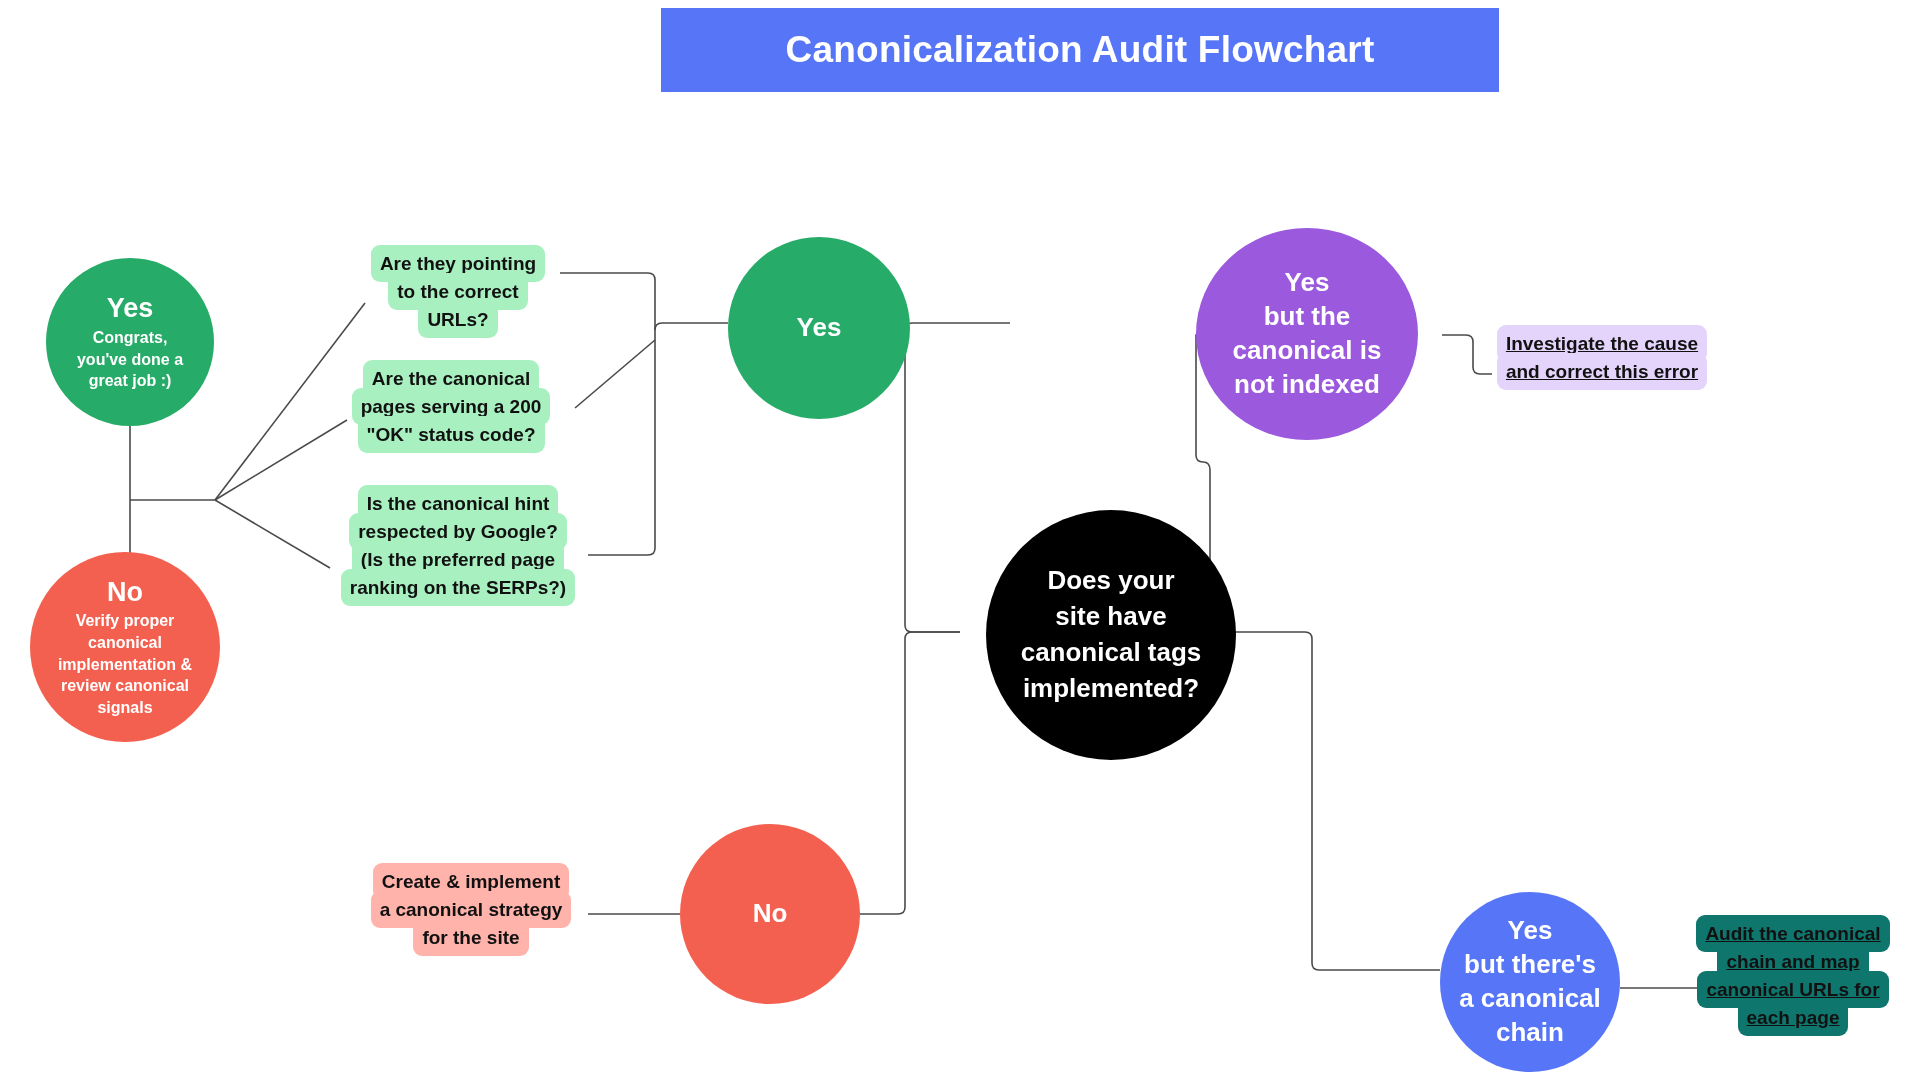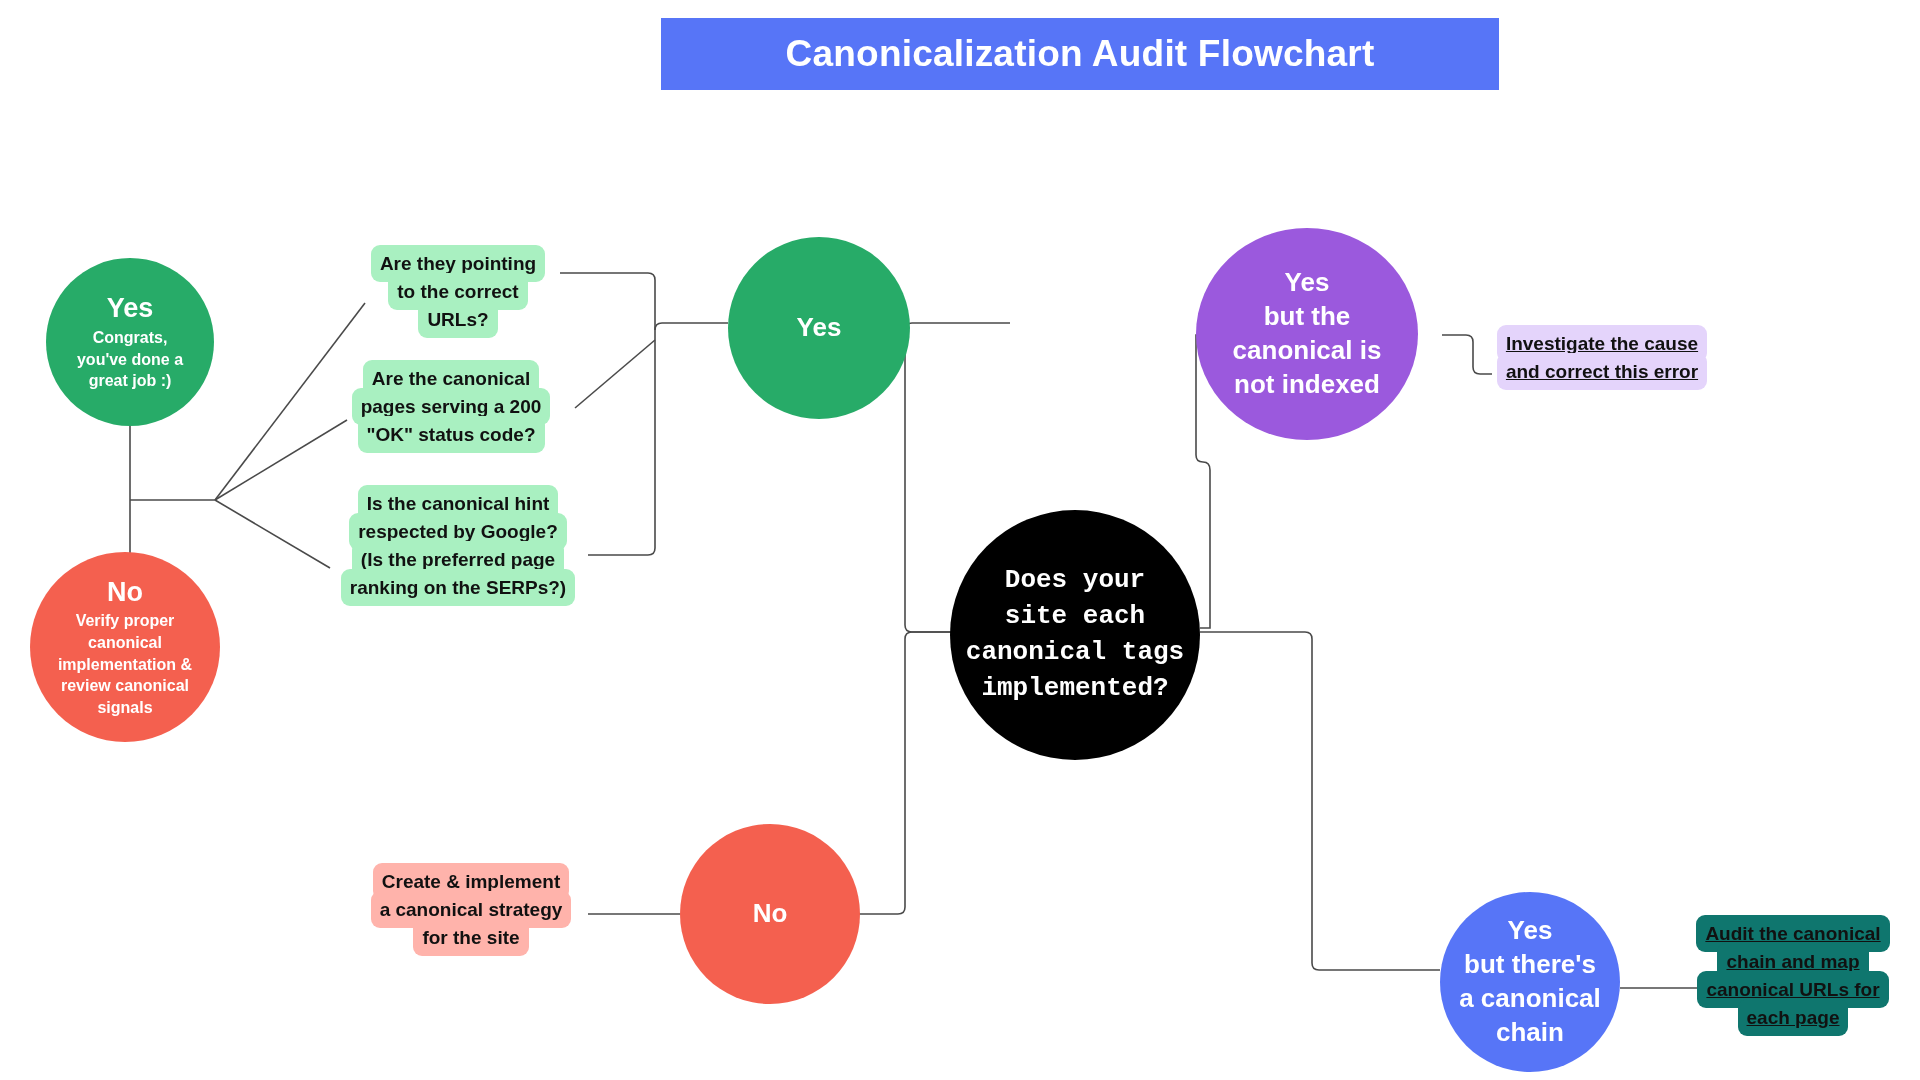--- a/index.html
+++ b/index.html
@@ -16,23 +16,23 @@
     position: relative;
     width: 1920px;
     height: 1080px;
     background: #ffffff;
   }
 
   
   #title-banner {
     position: absolute;
     left: 661px;
-    top: 18px;
+    top: 8px;
     width: 838px;
-    height: 72px;
+    height: 84px;
     background: #5775f7;
     display: flex;
     align-items: center;
     justify-content: center;
   }
   #title-banner .title-text {
     color: #ffffff;
     font-size: 37px;
     font-weight: 700;
     letter-spacing: 0.2px;
@@ -146,23 +146,23 @@
     <line x1="215" y1="500" x2="365" y2="303"></line>
     <line x1="215" y1="500" x2="347" y2="420"></line>
     <line x1="215" y1="500" x2="330" y2="568"></line>
 
     <line x1="215" y1="500" x2="130" y2="500"></line>
 
     <line x1="130" y1="500" x2="130" y2="400"></line>
     <line x1="130" y1="500" x2="130" y2="570"></line>
   </svg>
 
-  <div class="node-circle" style="left:950px; top:510px; width:250px; height:250px; background:#000000;font-family:Liberation Mono, monospace;">
+  <div class="node-circle" style="left:986px; top:510px; width:250px; height:250px; background:#000000;">
     <span class="black-text">Does your</span>
-    <span class="black-text">site each</span>
+    <span class="black-text">site have</span>
     <span class="black-text">canonical tags</span>
     <span class="black-text">implemented?</span>
   </div>
 
   <div class="node-circle" style="left:728px; top:237px; width:182px; height:182px; background:#27ab68;">
     <span class="big-only">Yes</span>
   </div>
 
   <div class="node-circle" style="left:680px; top:824px; width:180px; height:180px; background:#f4604f;">
     <span class="big-only">No</span>

